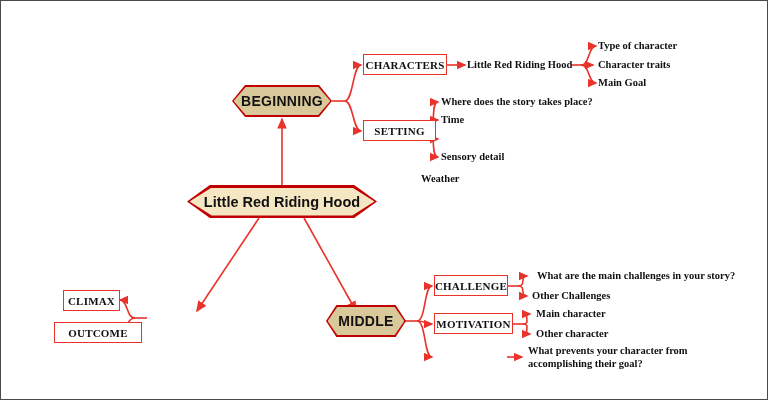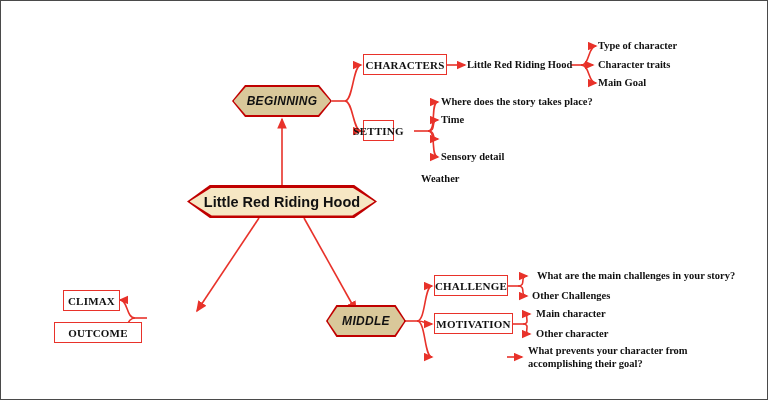--- a/index.html
+++ b/index.html
@@ -78,25 +78,24 @@
     background: #D9C89A;
     display: flex;
     align-items: center;
     justify-content: center;
     -webkit-clip-path: polygon(0% 50%, 13% 0%, 87% 0%, 100% 50%, 87% 100%, 13% 100%);
     clip-path: polygon(0% 50%, 13% 0%, 87% 0%, 100% 50%, 87% 100%, 13% 100%);
   }
   .hex-inner span {
     font-family: "Liberation Sans", sans-serif;
     font-weight: bold;
-    font-size: 12px;
+    font-size: 14px;
     color: #111111;
     letter-spacing: .3px;
     white-space: nowrap;
-    font-style: italic;
   }
 
   
   .rbox {
     position: absolute;
     display: flex;
     align-items: center;
     justify-content: center;
     background: #ffffff;
     border: 1.6px solid #E8322A;
@@ -211,21 +210,21 @@
   <div class="leaf" style="left:597px; top:39px;text-align:center;">
     <span>Type of character</span>
   </div>
   <div class="leaf" style="left:597px; top:58px;">
     <span>Character traits</span>
   </div>
   <div class="leaf" style="left:597px; top:76px;">
     <span>Main Goal</span>
   </div>
 
-  <div class="rbox" style="left:362px; top:119px; width:31px;">
+  <div class="rbox" style="left:362px; top:119px; width:73px;">
     <span>SETTING</span>
   </div>
 
   <div class="leaf" style="left:440px; top:95px;">
     <span>Where does the story takes place?</span>
   </div>
   <div class="leaf" style="left:440px; top:113px;">
     <span>Time</span>
   </div>
   <div class="leaf" style="left:420px; top:132px;margin-top:40px;">

